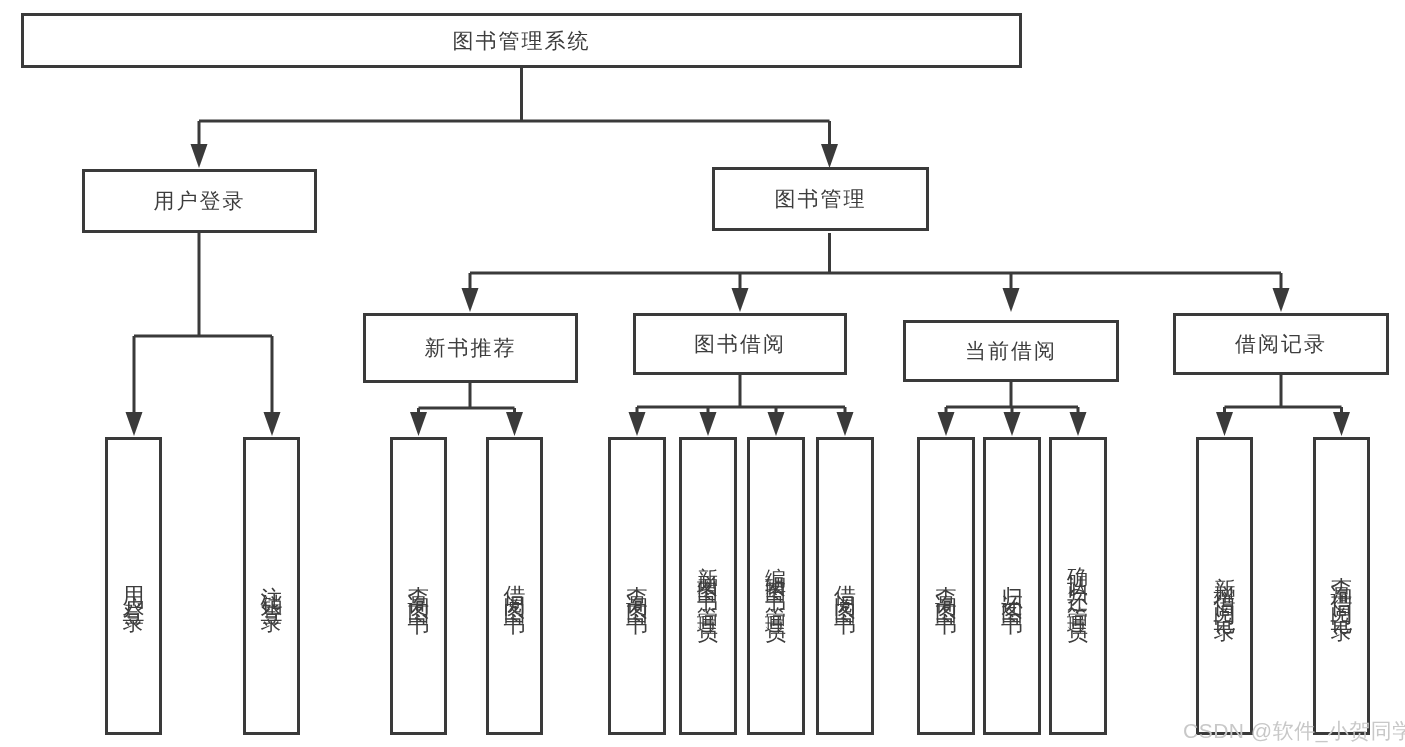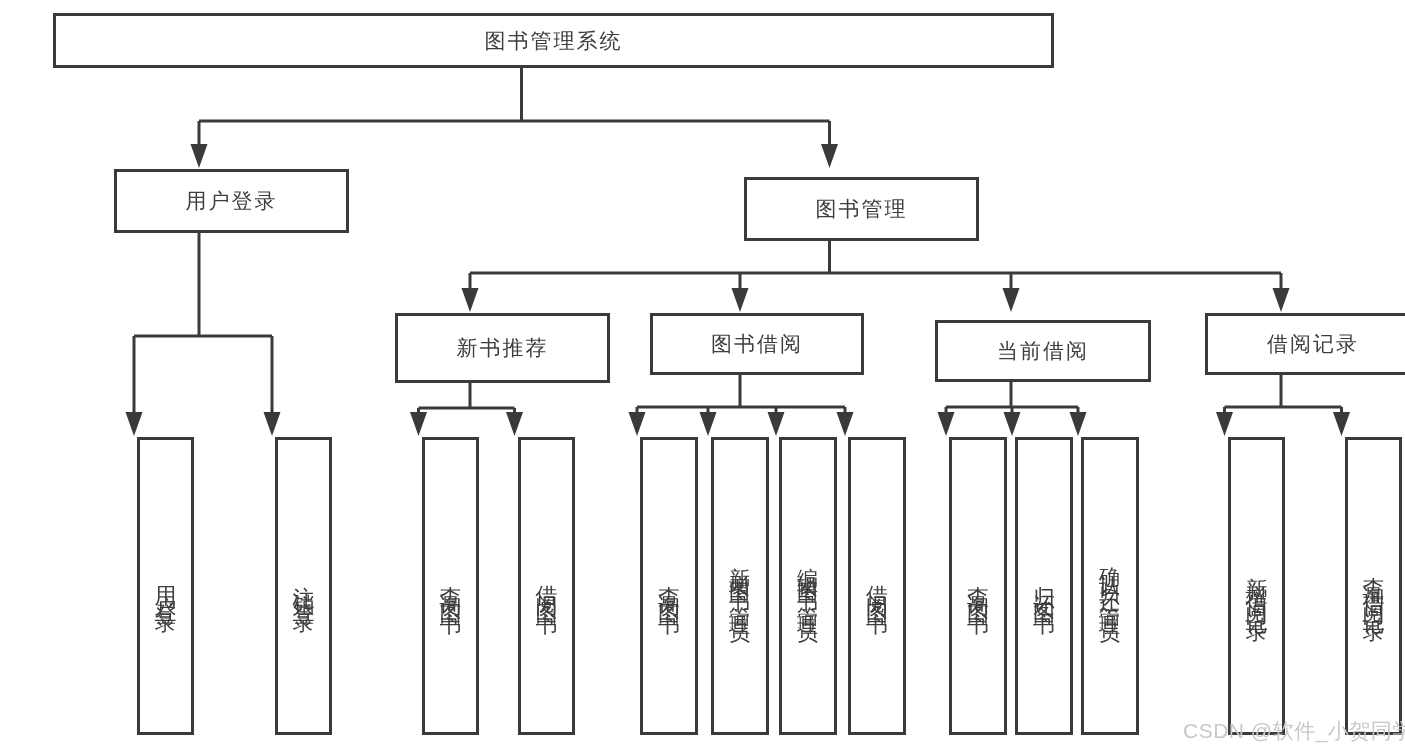--- a/index.html
+++ b/index.html
@@ -14,21 +14,20 @@
   #wires{position:absolute;left:0;top:0;width:1405px;height:747px;}
   #wires path.stem{fill:none;stroke:var(--line,#3a3a3a);stroke-width:3;}
   #wires .ah{fill:var(--line,#3a3a3a);}
   .box{
     position:absolute;
     box-sizing:border-box;
     background:var(--box-bg,#fff);
     border:3px solid var(--line,#3a3a3a);
     display:flex;align-items:center;justify-content:center;
     text-align:center;
-    margin-left:32px;
   }
   .h-label{font-size:21px;letter-spacing:2px;white-space:nowrap;}
   .leaf .v-label{
     writing-mode:vertical-rl;
     text-orientation:mixed;
     font-size:22px;
     letter-spacing:9px;
     line-height:1;
     white-space:nowrap;
   }
@@ -101,28 +100,28 @@
     </g>
   </svg>
 
   <div class="box" style="left:21px;top:13px;width:1001px;height:55px;">
     <span class="h-label">图书管理系统</span>
   </div>
 
   <div class="box" style="left:82px;top:169px;width:235px;height:64px;">
     <span class="h-label">用户登录</span>
   </div>
-  <div class="box" style="left:712px;top:177px;width:235px;height:64px;">
+  <div class="box" style="left:712px;top:167px;width:217px;height:64px;">
     <span class="h-label">图书管理</span>
   </div>
 
   <div class="box" style="left:363px;top:313px;width:215px;height:70px;">
     <span class="h-label">新书推荐</span>
   </div>
-  <div class="box" style="left:618px;top:313px;width:214px;height:62px;">
+  <div class="box" style="left:633px;top:313px;width:214px;height:62px;">
     <span class="h-label">图书借阅</span>
   </div>
   <div class="box" style="left:903px;top:320px;width:216px;height:62px;">
     <span class="h-label">当前借阅</span>
   </div>
   <div class="box" style="left:1173px;top:313px;width:216px;height:62px;">
     <span class="h-label">借阅记录</span>
   </div>
 
   <div class="box leaf" style="left:105px;top:437px;width:57px;height:298px;">

